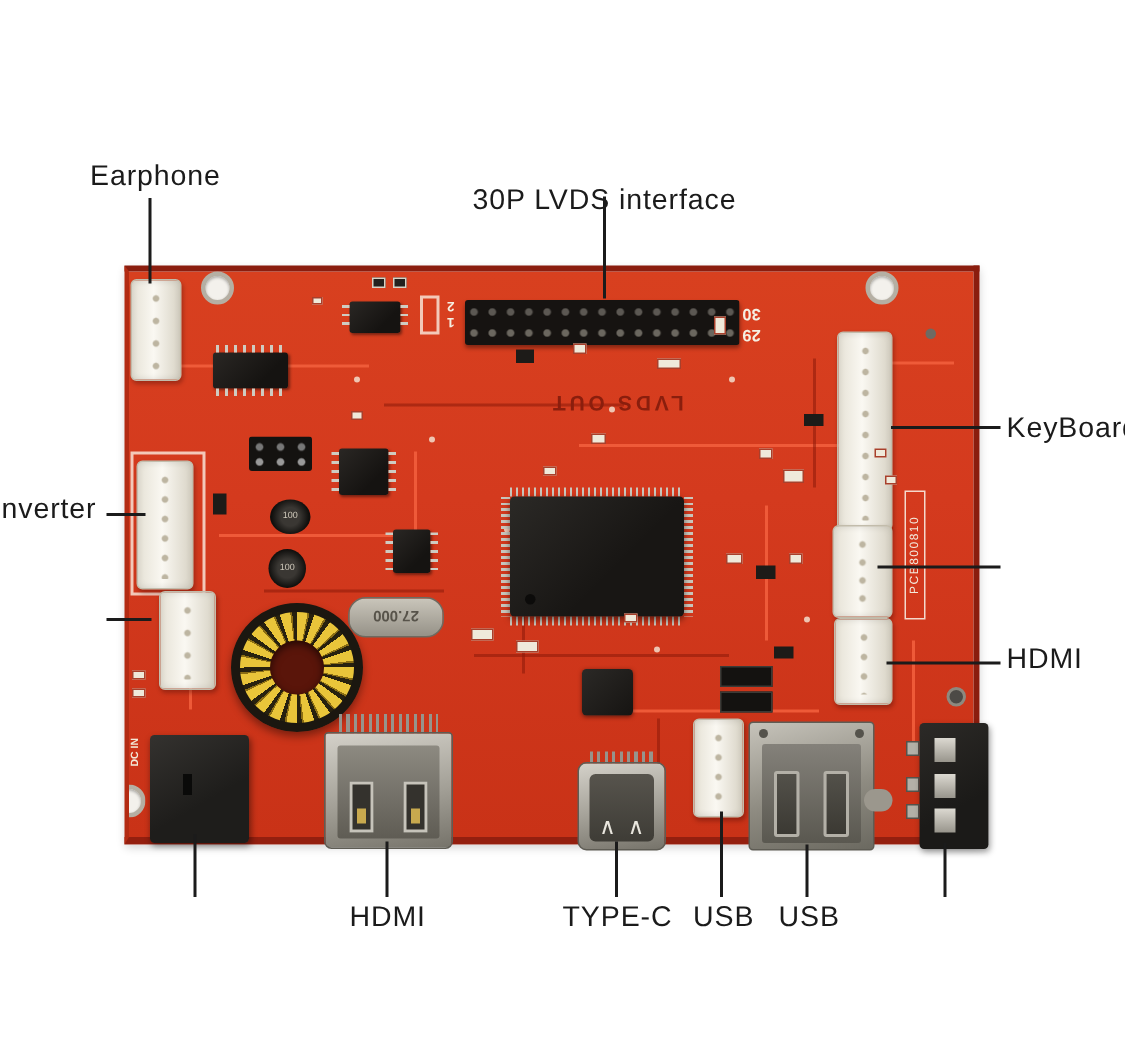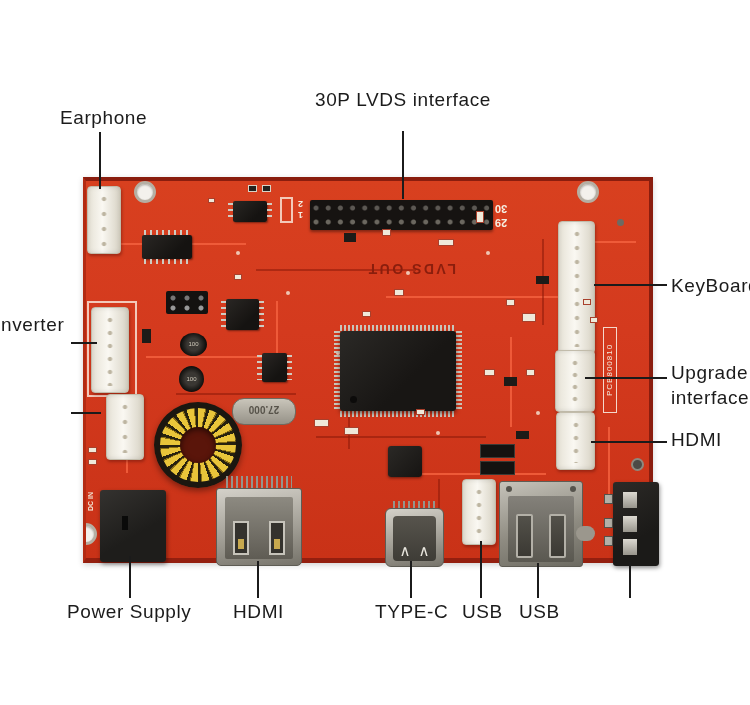--- a/index.html
+++ b/index.html
@@ -231,41 +231,36 @@
       <div style="left:504px;top:136px;width:8px;height:6px;background:#efe9da;border:1px solid #a8402c"></div>
       <div style="left:430px;top:250px;width:13px;height:8px;background:#1d1b18"></div>
       <div style="left:308px;top:108px;width:10px;height:7px;background:#efe9da;border:1px solid #a8402c"></div>
       <div style="left:276px;top:130px;width:9px;height:6px;background:#efe9da;border:1px solid #a8402c"></div>
     </div>
   </div>
 
   <div class="lbl" style="left:60px;top:105px">Earphone</div>
   <div class="lead" style="left:99px;top:132px;width:2px;height:57px"></div>
 
-  <div class="lbl" style="left:315px;top:87px">30P LVDS interface</div>
+  <div class="lbl" style="left:315px;top:121px">30P LVDS interface</div>
   <div class="lead" style="left:402px;top:131px;width:2px;height:68px"></div>
 
   <div class="lbl" style="left:671px;top:273px">KeyBoard</div>
   <div class="lead" style="left:594px;top:284px;width:73px;height:2px"></div>
 
-  <div class="lbl" style="left:671px;top:360px">
-    <span style="display:block">Upgrade</span>
-    <span style="display:block">interface</span>
-  </div>
   <div class="lead" style="left:585px;top:377px;width:82px;height:2px"></div>
 
   <div class="lbl" style="left:671px;top:427px">HDMI</div>
   <div class="lead" style="left:591px;top:441px;width:76px;height:2px"></div>
 
-  <div class="lbl" style="left:1px;top:312px">nverter</div>
+  <div class="lbl" style="left:1px;top:327px">nverter</div>
   <div class="lead" style="left:71px;top:342px;width:26px;height:2px"></div>
 
   <div class="lead" style="left:71px;top:412px;width:30px;height:2px"></div>
 
-  <div class="lbl" style="left:67px;top:599px">Power Supply</div>
   <div class="lead" style="left:129px;top:556px;width:2px;height:42px"></div>
 
   <div class="lbl" style="left:233px;top:599px">HDMI</div>
   <div class="lead" style="left:257px;top:561px;width:2px;height:37px"></div>
 
   <div class="lbl" style="left:375px;top:599px">TYPE-C</div>
   <div class="lead" style="left:410px;top:561px;width:2px;height:37px"></div>
 
   <div class="lbl" style="left:462px;top:599px">USB</div>
   <div class="lead" style="left:480px;top:541px;width:2px;height:57px"></div>

